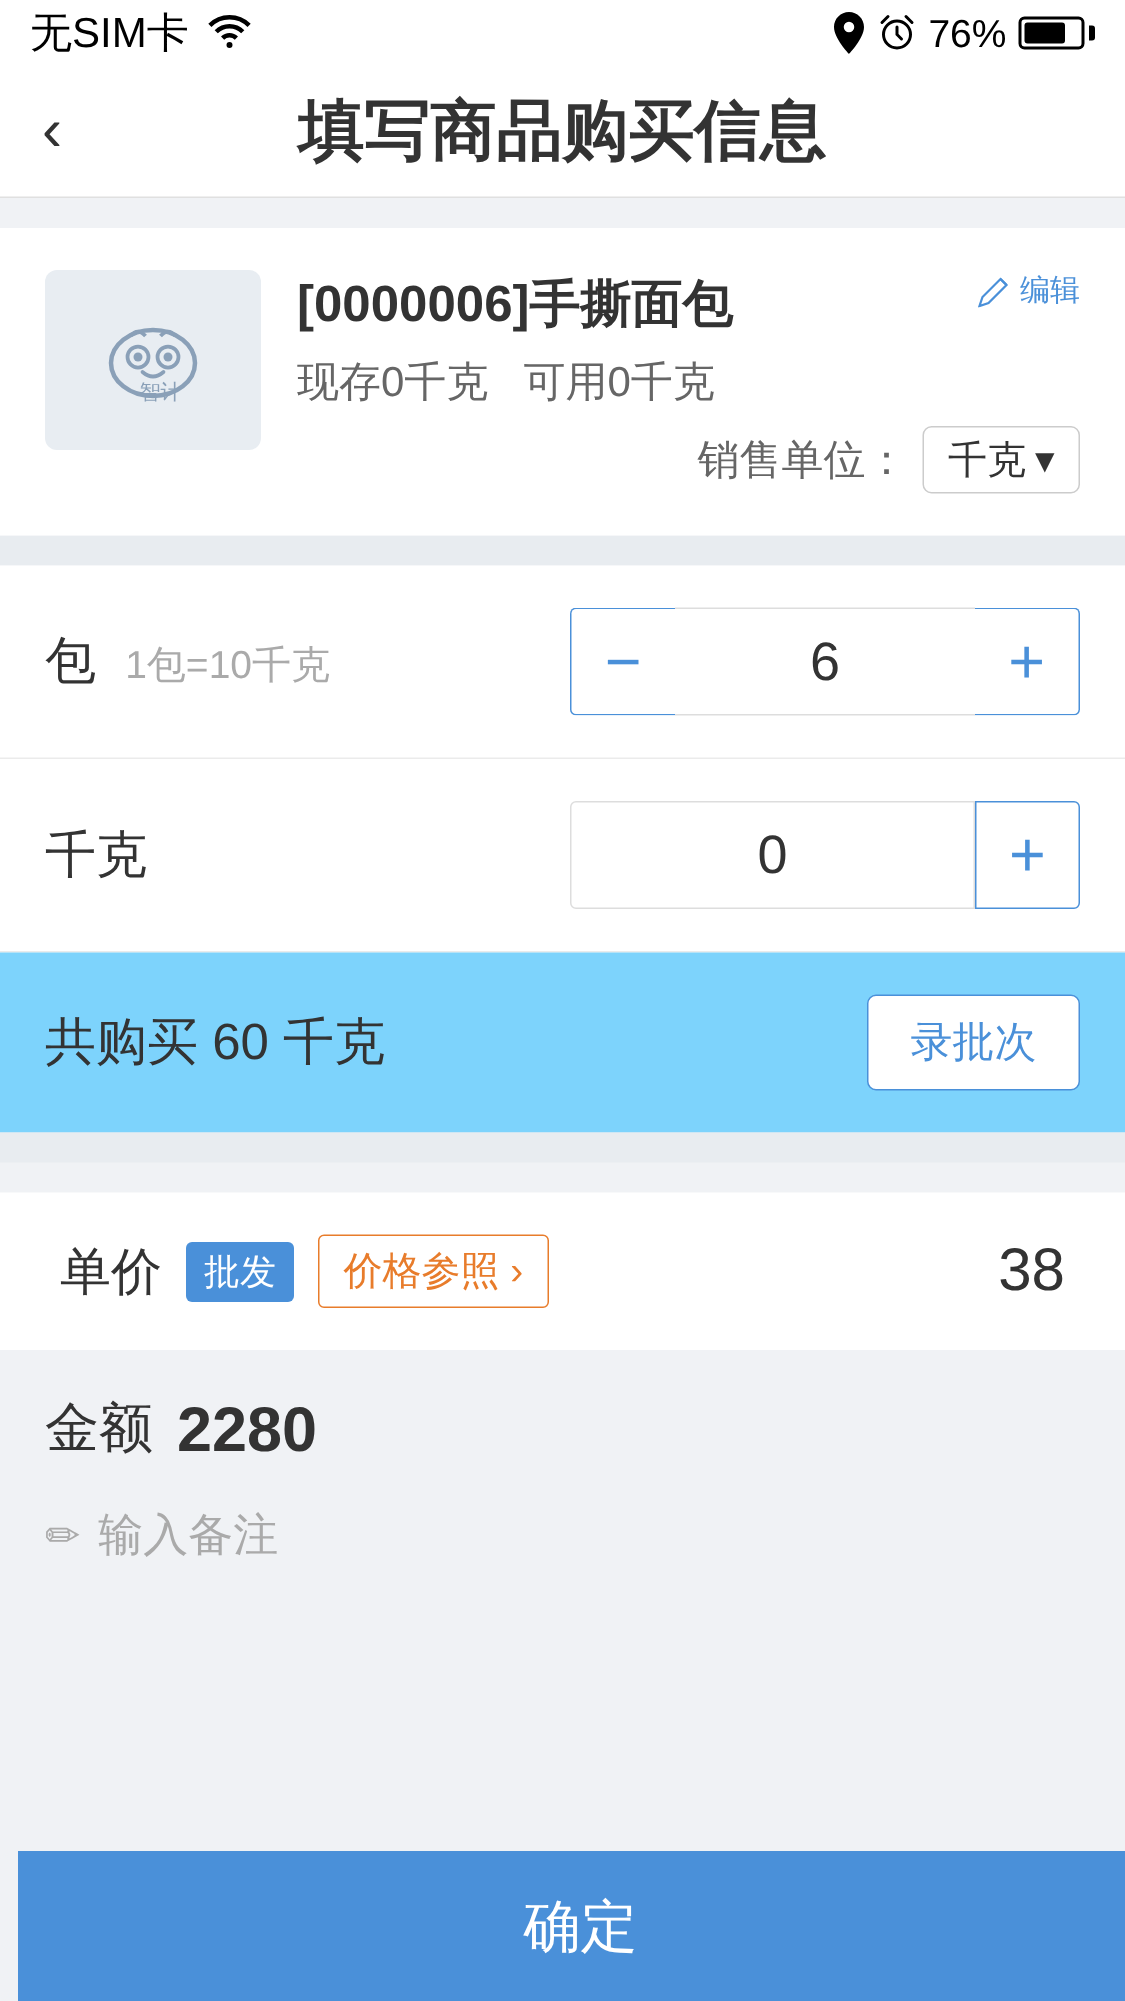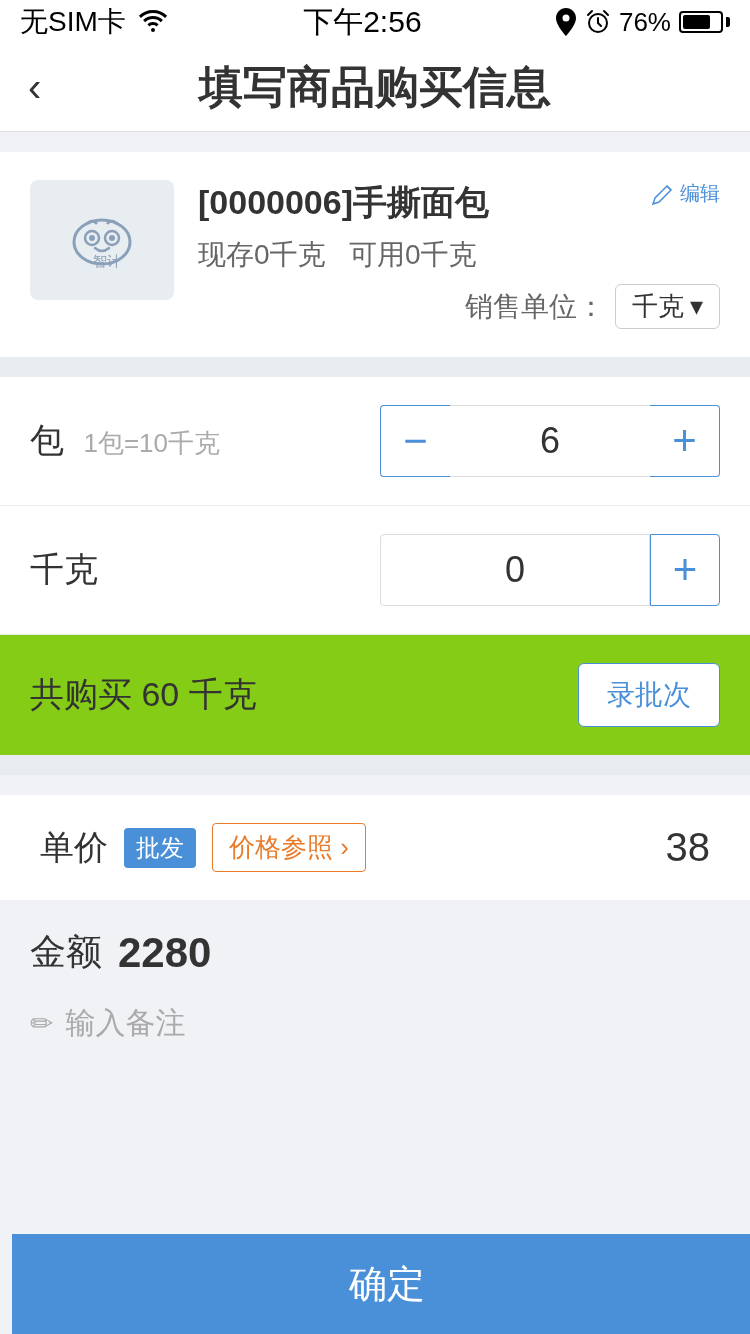--- a/index.html
+++ b/index.html
@@ -186,21 +186,21 @@
       border-radius: 0 4px 4px 0;
       border-left: none;
     }
     .qty-btn-left {
       border-radius: 4px 0 0 4px;
       border-right: none;
     }
 
     
     .total-row {
-      background: #84cc16;
+      background: #7dd3fc;
       display: flex;
       align-items: center;
       justify-content: space-between;
       padding: 28px 30px;
     }
     .total-label {
       font-size: 34px;
       color: #333;
     }
     .batch-btn {
@@ -347,21 +347,20 @@
 </head>
 <body>
 
 <div class="status-bar">
   <div class="status-left">
     <span>无SIM卡</span>
     <svg class="wifi-svg" width="34" height="24" viewBox="0 0 34 24">
       <path d="M17 18a2 2 0 1 1 0 4 2 2 0 0 1 0-4zm0-6a8 8 0 0 1 5.66 2.34l-2.12 2.12A5 5 0 0 0 17 15a5 5 0 0 0-3.54 1.46l-2.12-2.12A8 8 0 0 1 17 12zm0-6a14 14 0 0 1 9.9 4.1l-2.12 2.12A11 11 0 0 0 17 9a11 11 0 0 0-7.78 3.22L7.1 10.1A14 14 0 0 1 17 6zm0-6a20 20 0 0 1 14.14 5.86l-2.12 2.12A17 17 0 0 0 17 3 17 17 0 0 0 4.98 7.98L2.86 5.86A20 20 0 0 1 17 0z" fill="#000"></path>
     </svg>
   </div>
-  <div class="status-center">下午2:56</div>
   <div class="status-right">
     <svg width="22" height="28" viewBox="0 0 22 28" fill="none">
       <path d="M11 0C5.48 0 1 4.48 1 10c0 7.5 10 18 10 18s10-10.5 10-18c0-5.52-4.48-10-10-10zm0 13.5A3.5 3.5 0 1 1 11 6.5a3.5 3.5 0 0 1 0 7z" fill="#000"></path>
     </svg>
     <svg width="26" height="26" viewBox="0 0 26 26" fill="none">
       <circle cx="13" cy="14" r="9" stroke="#000" stroke-width="2"></circle>
       <path d="M13 9v5l3 3" stroke="#000" stroke-width="2" stroke-linecap="round"></path>
       <path d="M3 6l4-4M23 6l-4-4" stroke="#000" stroke-width="2" stroke-linecap="round"></path>
     </svg>
     <span>76%</span>

